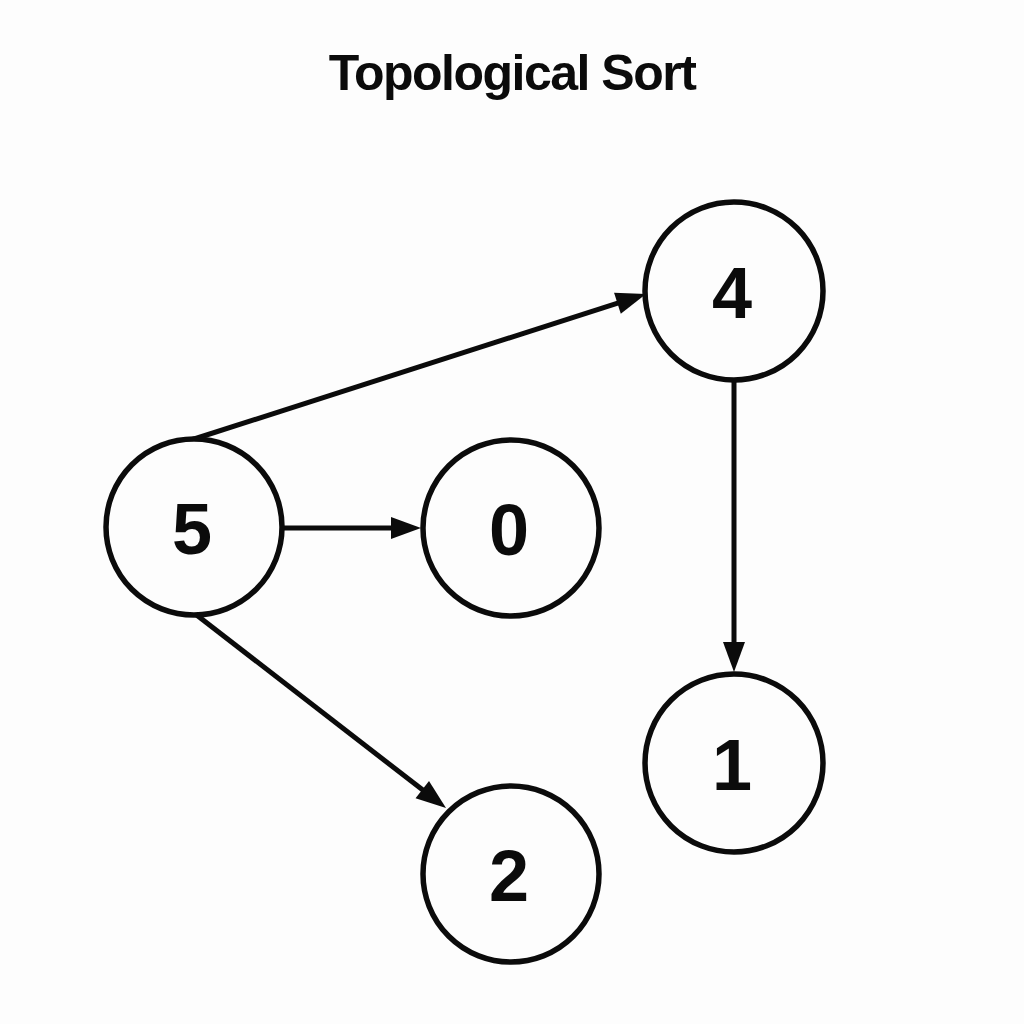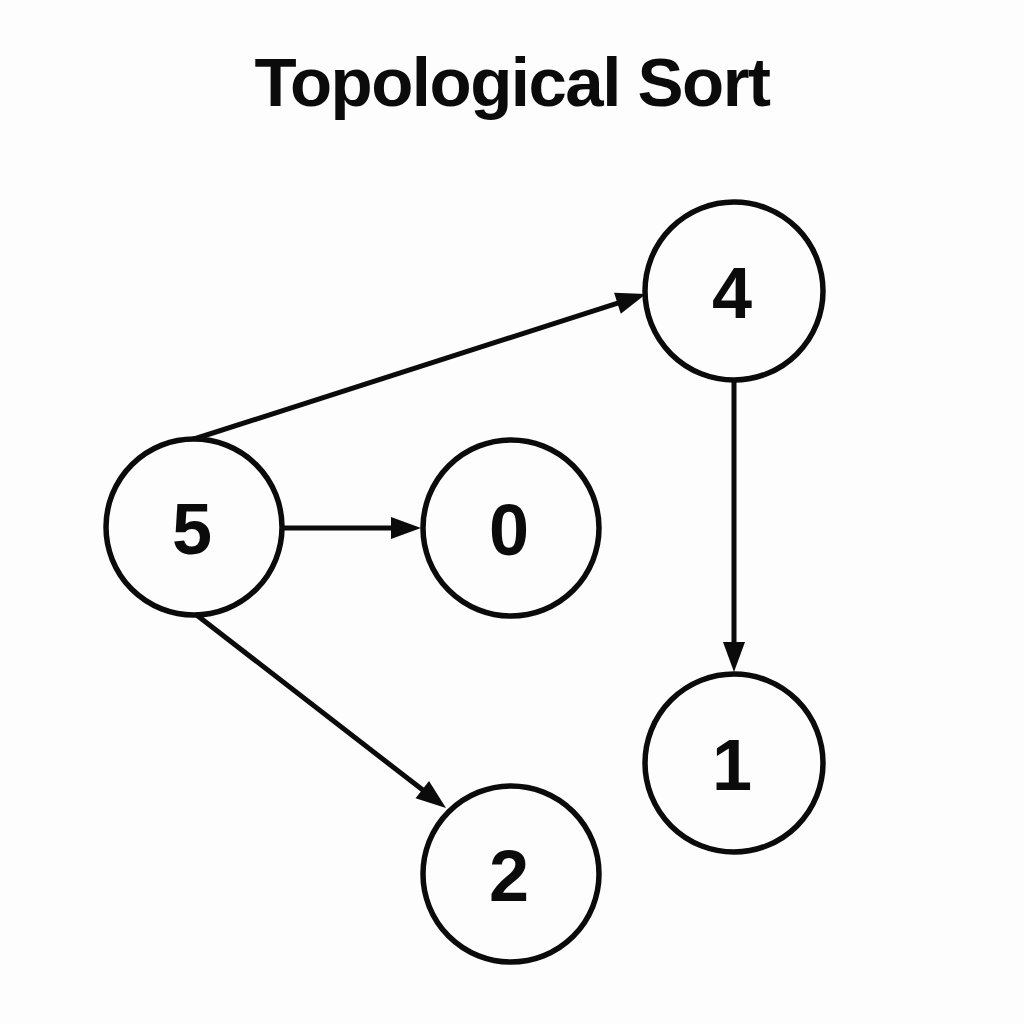--- a/index.html
+++ b/index.html
@@ -20,21 +20,21 @@
     height: 1024px;
     background: #fdfdfd;
   }
   #diagram-title {
     position: absolute;
     left: 0;
     top: 48px;
     width: 1024px;
     text-align: center;
     font-family: "Liberation Sans", sans-serif;
-    font-size: 69px;
+    font-size: 50px;
     font-weight: bold;
     letter-spacing: -1.5px;
     color: #0b0b0b;
     line-height: 1;
     white-space: nowrap;
   }
   #graph-svg {
     position: absolute;
     left: 0;
     top: 0;

